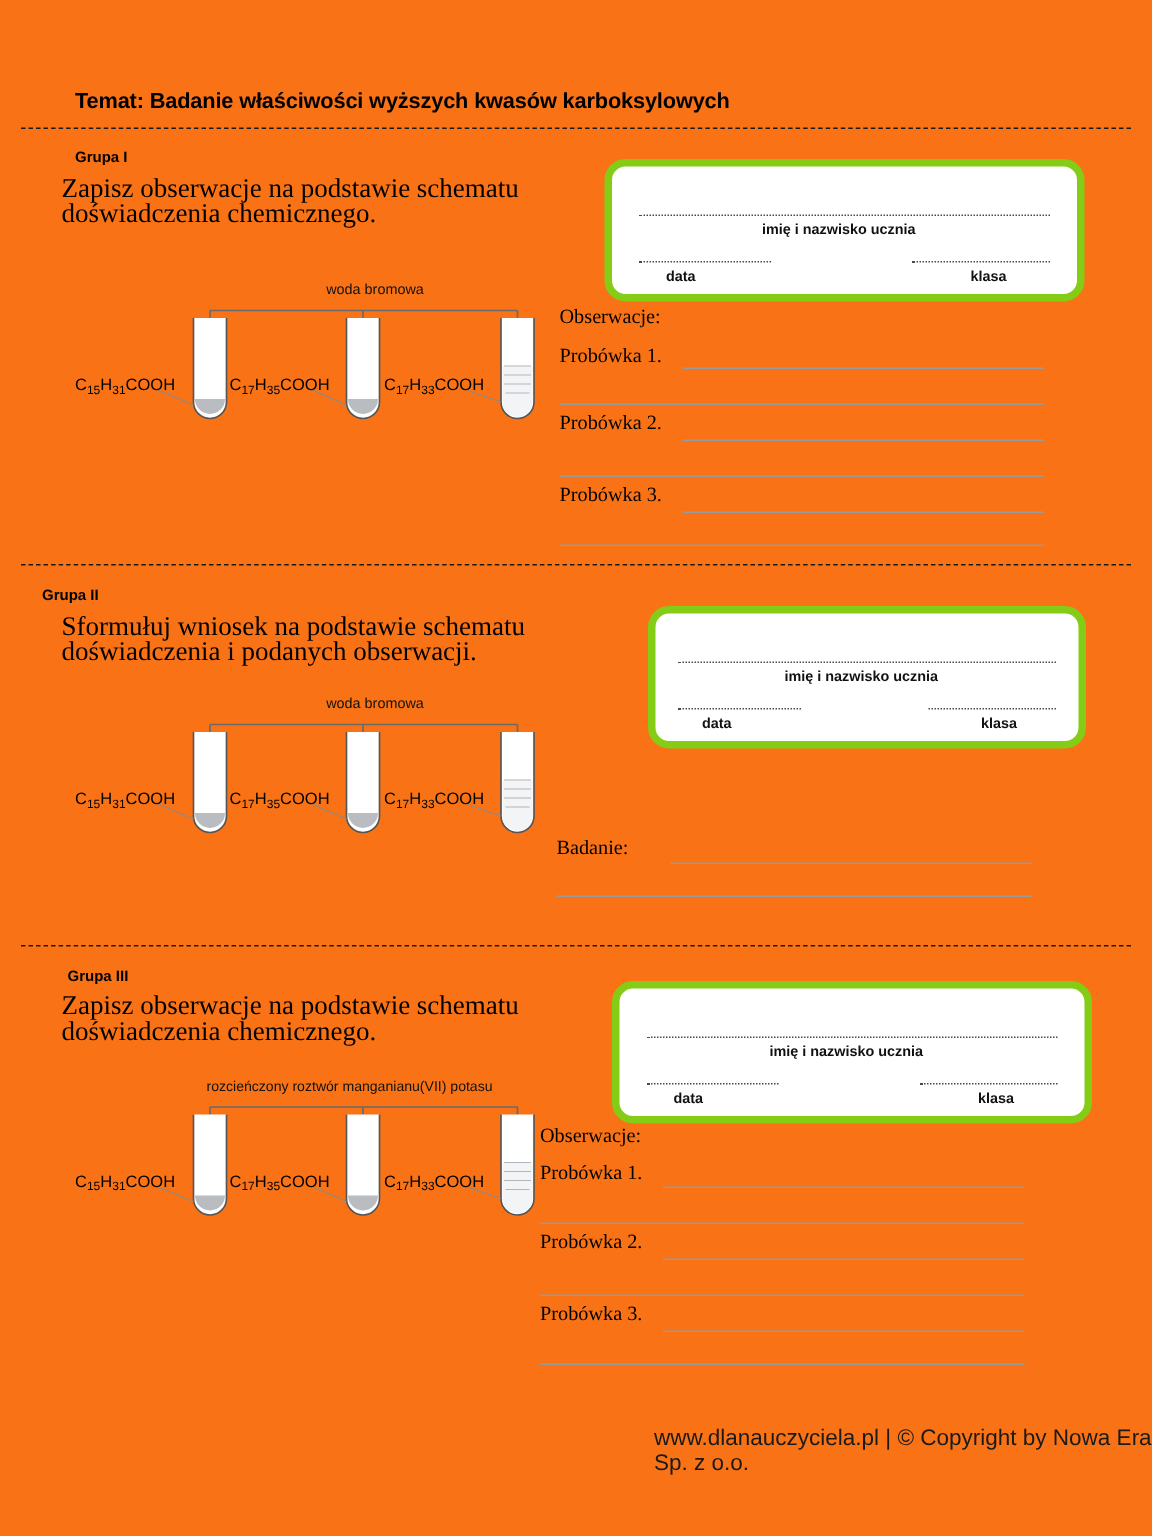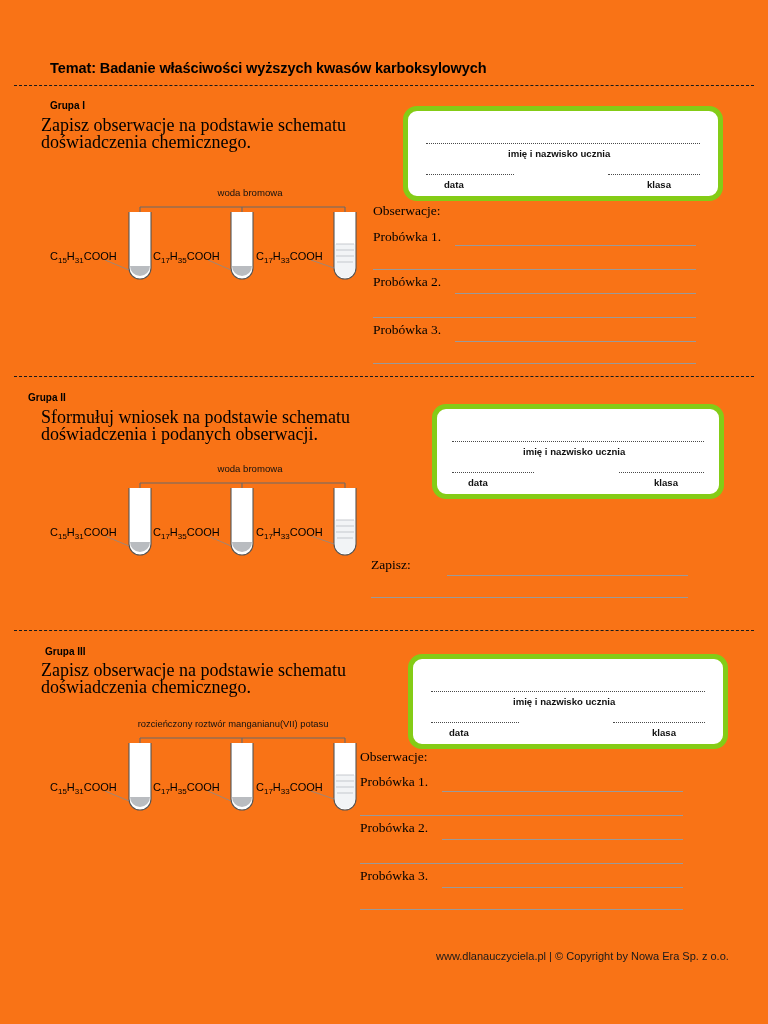--- a/index.html
+++ b/index.html
@@ -20,21 +20,21 @@
 
   
   .obs-head{position:absolute;font-family:"Liberation Serif",serif;font-size:13.5px;}
   .obs-lab{position:absolute;font-family:"Liberation Serif",serif;font-size:13.5px;}
   .wline{position:absolute;border-top:1px solid #9a9a9a;height:0;}
   .obs-para{position:absolute;font-family:"Liberation Serif",serif;font-size:13.5px;line-height:18px;width:340px;}
 
   
   .diagram{position:absolute;}
   .diagram svg{display:block;}
-  .footer{position:absolute;font-family:"Liberation Sans",sans-serif;font-size:11px;color:#1a1a1a;}
+  .footer{position:absolute;font-family:"Liberation Sans",sans-serif;font-size:15px;color:#1a1a1a;}
 </style>
 </head>
 <body>
 
 <div class="page">
 
   <div class="title">Temat: Badanie właściwości wyższych kwasów karboksylowych</div>
   <div class="hr-dashed" style="top:85px;"></div>
 
   <div class="grp-title" style="left:50px;top:100px;">Grupa I</div>
@@ -141,21 +141,21 @@
         <path d="M60,78 L84,88"></path>
           <path d="M163,78 L186,88"></path>
           <path d="M266,78 L289,86"></path>
       </g>
       <text x="5" y="78" font-family="Liberation Sans, sans-serif" font-size="11" fill="#000">C<tspan font-size="8" dy="2.5">15</tspan><tspan dy="-2.5">H</tspan><tspan font-size="8" dy="2.5">31</tspan><tspan dy="-2.5">COOH</tspan></text>
       <text x="108" y="78" font-family="Liberation Sans, sans-serif" font-size="11" fill="#000">C<tspan font-size="8" dy="2.5">17</tspan><tspan dy="-2.5">H</tspan><tspan font-size="8" dy="2.5">35</tspan><tspan dy="-2.5">COOH</tspan></text>
       <text x="211" y="78" font-family="Liberation Sans, sans-serif" font-size="11" fill="#000">C<tspan font-size="8" dy="2.5">17</tspan><tspan dy="-2.5">H</tspan><tspan font-size="8" dy="2.5">33</tspan><tspan dy="-2.5">COOH</tspan></text>
     </svg>
   </div>
 
-  <div class="obs-lab" style="left:371px;top:557px;">Zapisz:</div>
+  <div class="obs-lab" style="left:371px;top:557px;">Badanie:</div>
   <div class="wline" style="left:447px;top:575px;width:241px;"></div>
   <div class="wline" style="left:371px;top:597px;width:317px;"></div>
 
   <div class="hr-dashed" style="top:630px;"></div>
 
   <div class="grp-title" style="left:45px;top:646px;">Grupa III</div>
   <div class="grp-desc" style="left:41px;top:662px;">Zapisz obserwacje na podstawie schematu doświadczenia chemicznego.</div>
 
   <div class="namebox" style="left:408px;top:654px;width:310px;height:85px;">
     <div class="nb-line" style="left:18px;top:32px;width:274px;"></div>

